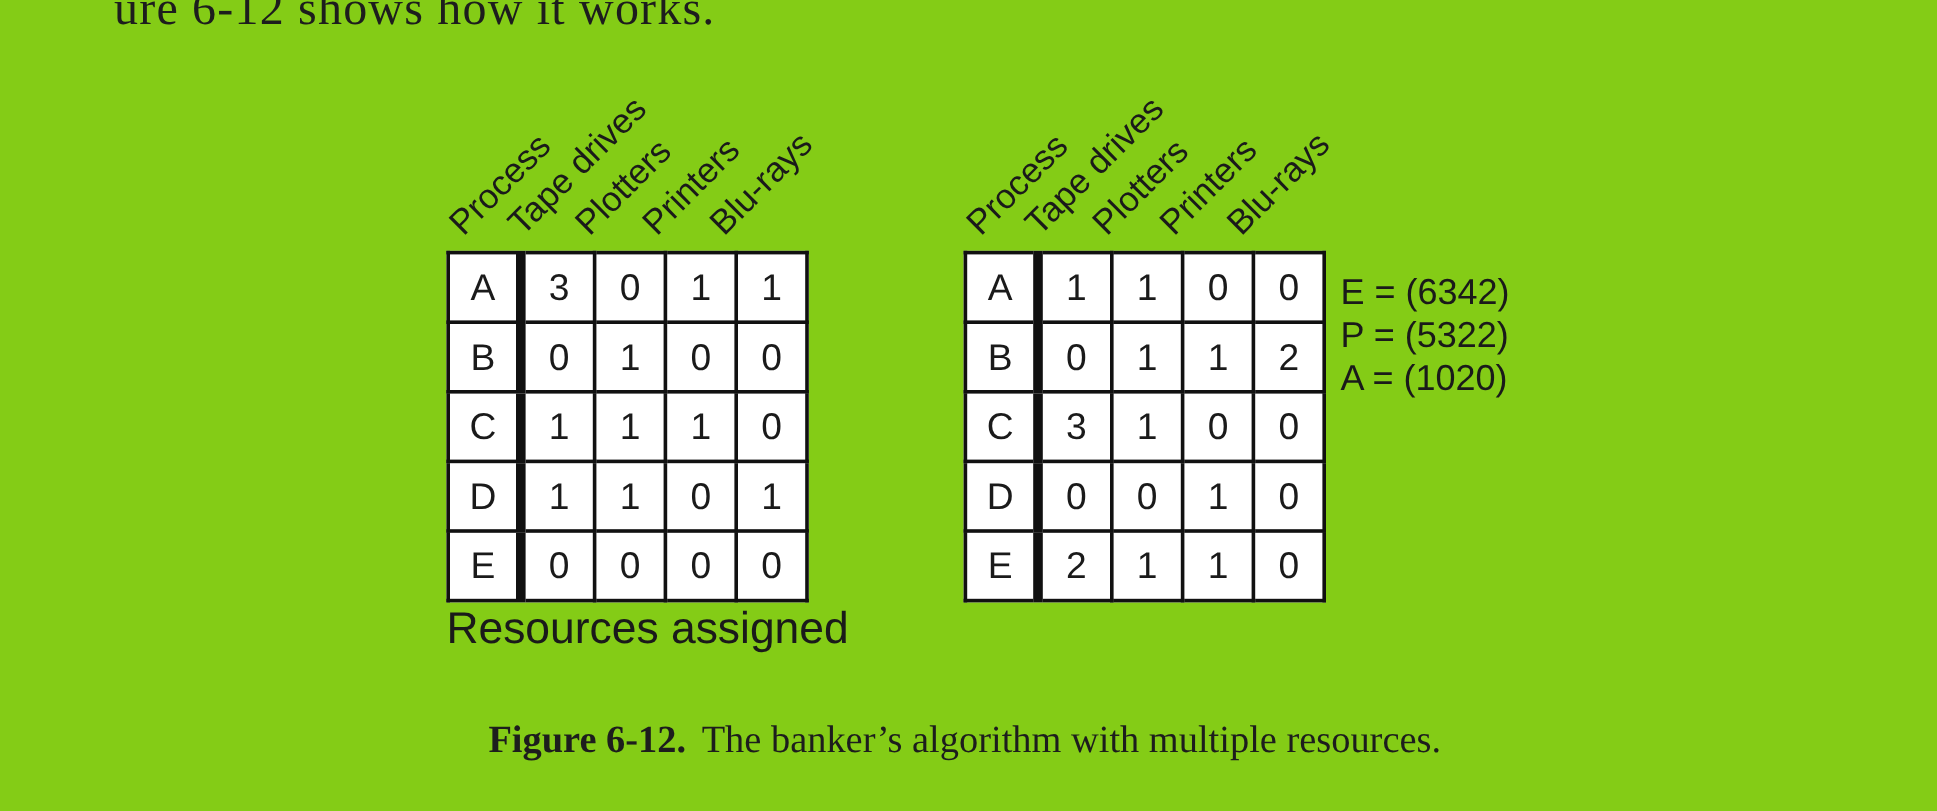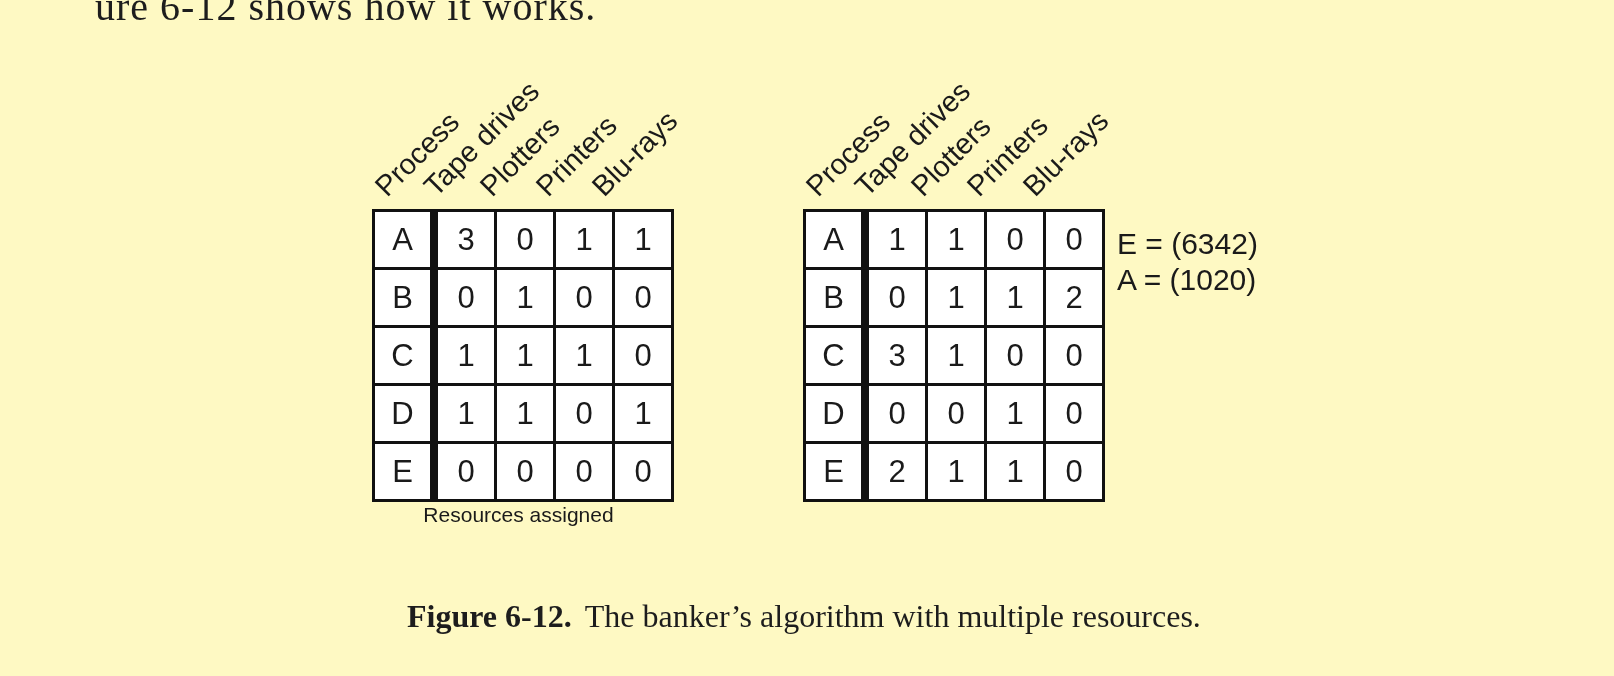--- a/index.html
+++ b/index.html
@@ -1,18 +1,18 @@
 <!DOCTYPE html>
 <html><head>
 <meta charset="utf-8">
 <style>
   html, body { margin:0; padding:0; background:#ffffff; }
   .canvas {
     position:relative; width:1614px; height:676px;
-    background:#fef9c3; overflow:hidden;
+    background:#84cc16; overflow:hidden;
     font-family:"Liberation Sans","DejaVu Sans",sans-serif;
     color:#1a1a1a;
   }
 
   
   .toptext {
     position:absolute; left:95px; top:-17px;
     font-family:"Liberation Serif","DejaVu Serif",serif;
     font-size:40px; letter-spacing:1px; white-space:nowrap; color:#1d1d1d;
   }
@@ -37,21 +37,21 @@
     text-align:center; vertical-align:middle;
     font-size:31px; color:#1a1a1a;
   }
   table.matrix td.proc { width:55px; border-right:8px solid #111111; }
   #left-table  { left:372px; }
   #right-table { left:803px; }
 
   .table-label {
     position:absolute; top:503px; width:293px;
     text-align:center; white-space:nowrap;
-    font-size:21px; color:#1a1a1a;
+    font-size:37px; color:#1a1a1a;
   }
   #left-label  { left:372px; }
   #right-label { left:803px; }
 
   .vectors {
     position:absolute; left:1117px; top:226px;
     font-size:30px; line-height:36px; color:#1a1a1a; white-space:nowrap;
   }
 
   .caption {
@@ -178,20 +178,21 @@
       <td>1</td>
       <td>0</td>
     </tr>
   </tbody>
     </table>
 
   <div class="table-label" id="left-label">Resources assigned</div>
 
   <div class="vectors">
     <div>E = (6342)</div>
+    <div>P = (5322)</div>
     <div>A = (1020)</div>
   </div>
 
   <div class="caption">
     <span class="cap-label">Figure 6-12.</span><span class="cap-text">The banker’s algorithm with multiple resources.</span>
   </div>
 
 </div>
 
 </body></html>

